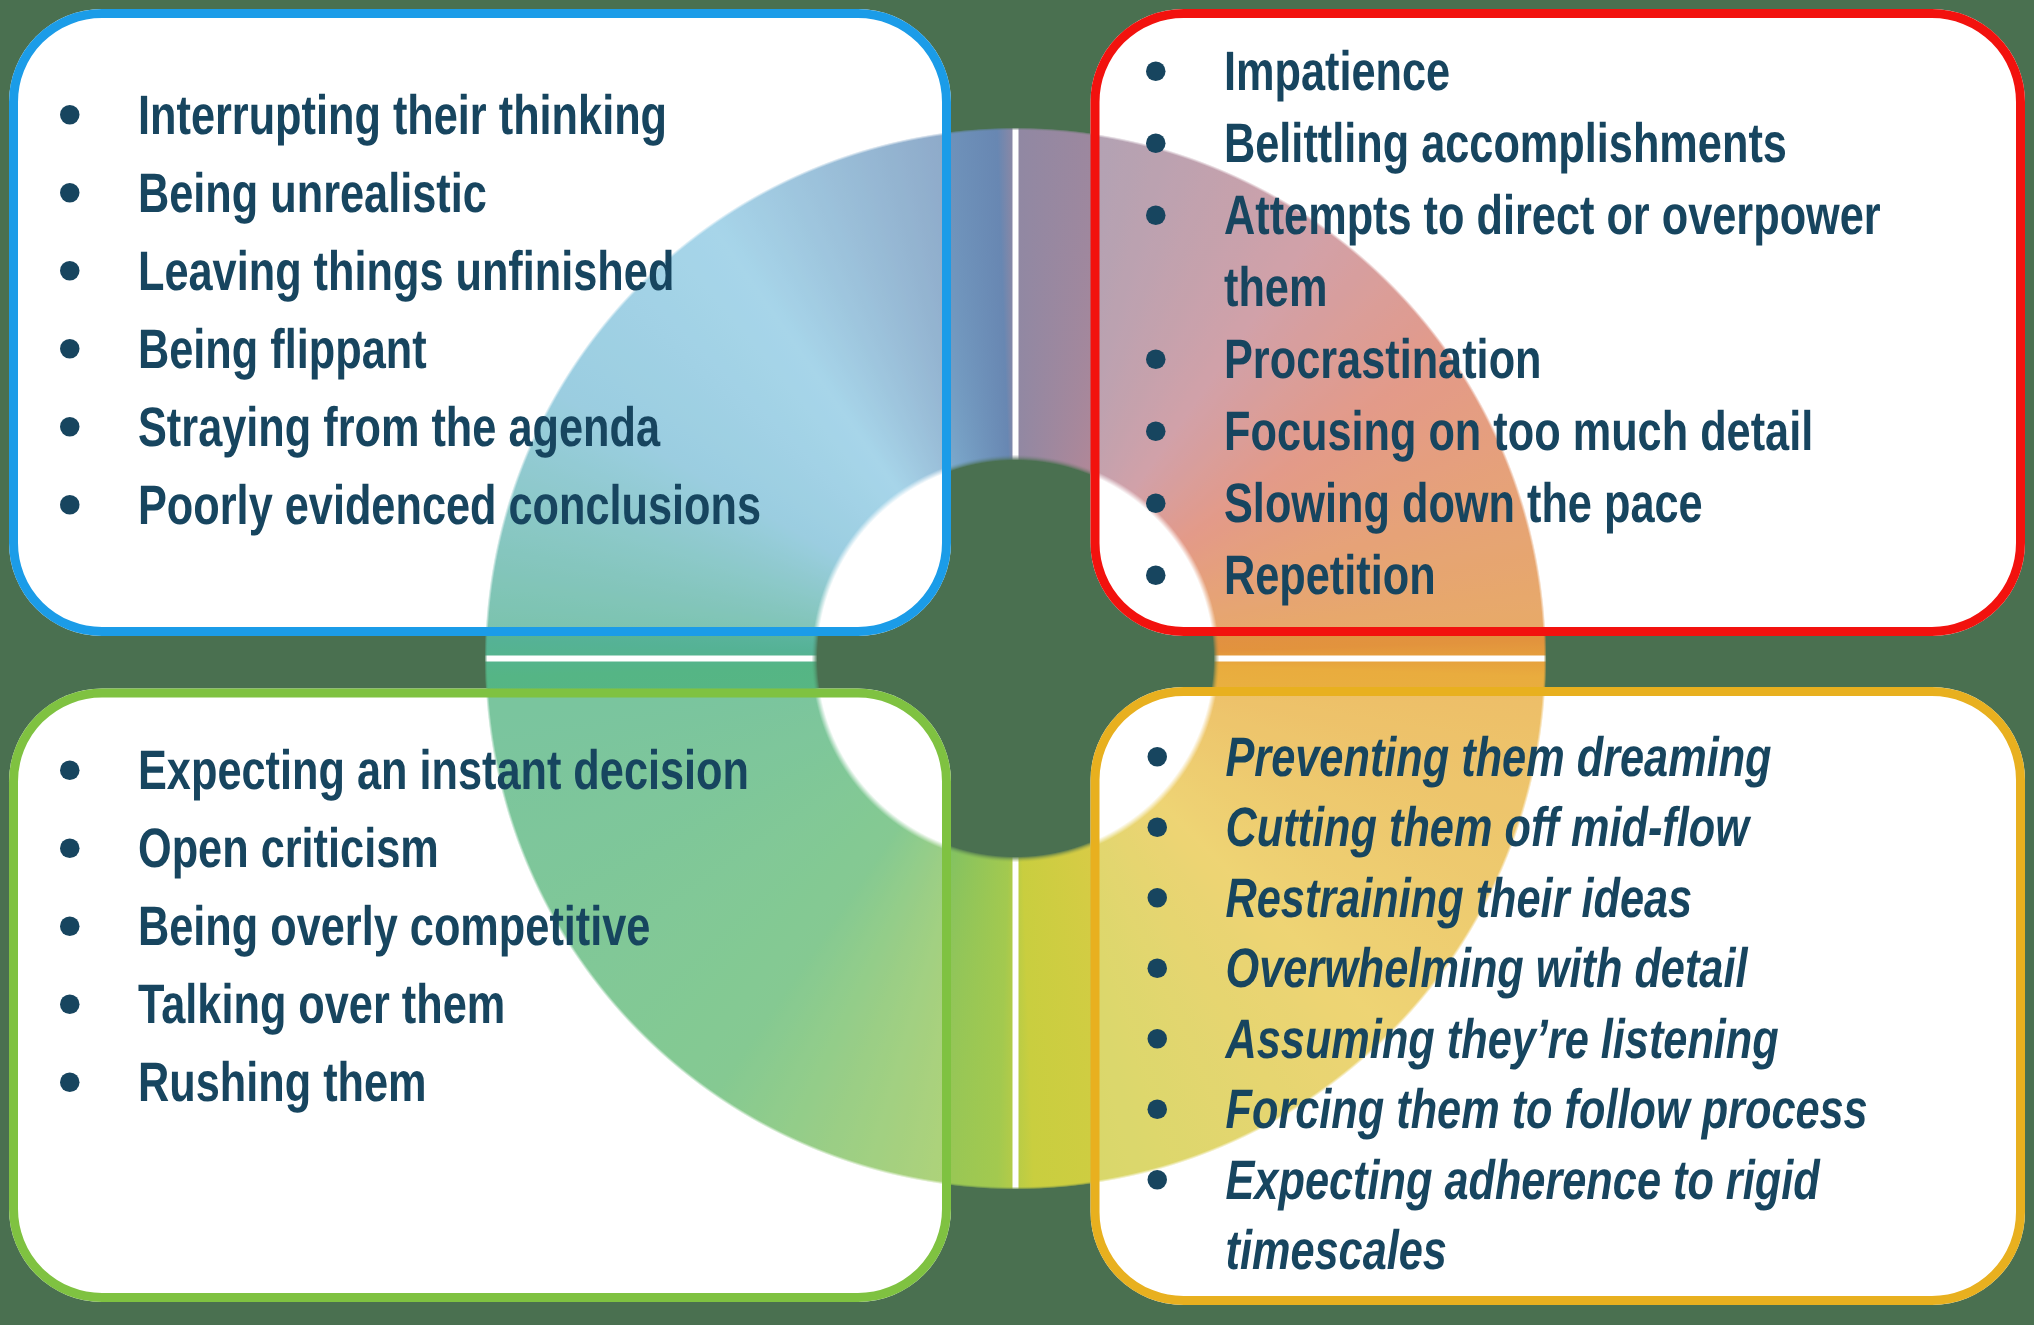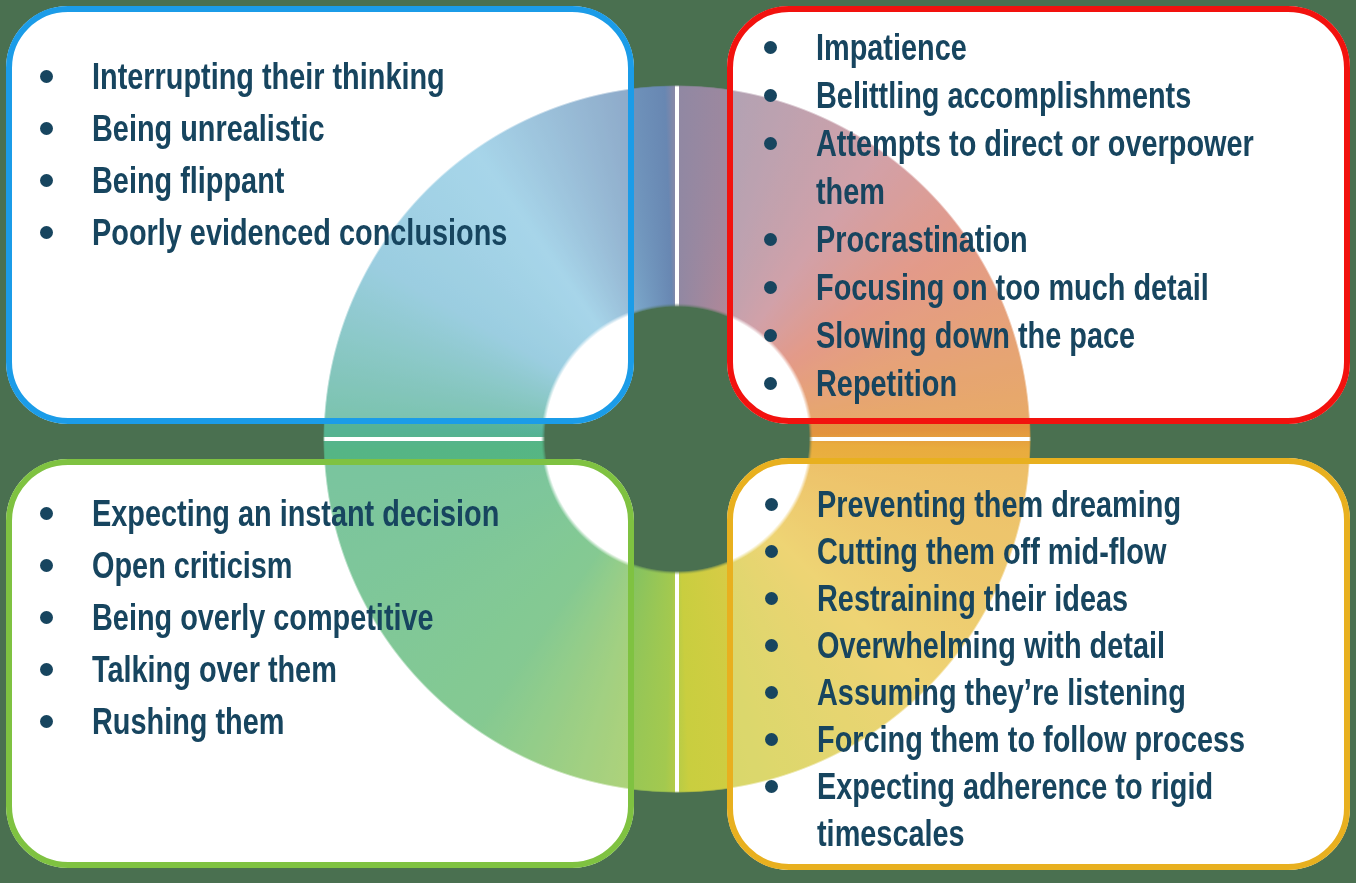--- a/index.html
+++ b/index.html
@@ -40,21 +40,21 @@
   .list-tr{left:727px;top:6px;width:719px;}
   .list-bl{left:6px;top:459px;width:628px;text-decoration:underline;}
   .list-br{left:727px;top:458px;width:623px;}
   .list-tl ul{padding:27px 0 0 34px;}
   .list-tr ul{padding:18px 0 0 37px;}
   .list-bl ul{padding:29px 0 0 34px;}
   .list-br ul{padding:23px 0 0 38px;}
   .list li{position:relative;padding-left:52px;font-weight:700;font-size:37px;color:#17455F;}
   .list-tl li,.list-bl li{line-height:52px;}
   .list-tr li{line-height:48px;}
-  .list-br li{line-height:47px;}
+  .list-br li{line-height:47px;font-style:italic;}
   .bullet{position:absolute;left:0;width:13px;height:13px;border-radius:50%;background:#17455F;}
   .list-tl .bullet,.list-bl .bullet{top:19px;}
   .list-tr .bullet,.list-br .bullet{top:17px;}
   .txt{display:inline-block;transform:scaleX(0.78);transform-origin:0 0;}
   .list-tl .txt,.list-bl .txt{width:665px;}
   .list-tr .txt,.list-br .txt{width:590px;}
 </style>
 </head>
 <body>
 
@@ -80,21 +80,23 @@
 
   <div class="box-border bord-tl" style="border-color: rgb(27, 156, 232);"></div>
   <div class="box-border bord-tr" style="border-color: rgb(242, 18, 14);"></div>
   <div class="box-border bord-bl" style="border-color: rgb(127, 194, 65);"></div>
   <div class="box-border bord-br" style="border-color: rgb(232, 176, 31);"></div>
 
   <div class="list list-tl">
     <ul>
         <li><span class="bullet" style="background: rgb(23, 69, 95);"></span><span class="txt" style="color: rgb(23, 69, 95);">Interrupting their thinking</span></li>
         <li><span class="bullet" style="background: rgb(23, 69, 95);"></span><span class="txt" style="color: rgb(23, 69, 95);">Being unrealistic</span></li>
+        <li><span class="bullet" style="background: rgb(23, 69, 95);"></span><span class="txt" style="color: rgb(23, 69, 95);">Leaving things unfinished</span></li>
         <li><span class="bullet" style="background: rgb(23, 69, 95);"></span><span class="txt" style="color: rgb(23, 69, 95);">Being flippant</span></li>
+        <li><span class="bullet" style="background: rgb(23, 69, 95);"></span><span class="txt" style="color: rgb(23, 69, 95);">Straying from the agenda</span></li>
         <li><span class="bullet" style="background: rgb(23, 69, 95);"></span><span class="txt" style="color: rgb(23, 69, 95);">Poorly evidenced conclusions</span></li>
       </ul>
   </div>
   <div class="list list-tr">
     <ul>
         <li><span class="bullet" style="background: rgb(23, 69, 95);"></span><span class="txt" style="color: rgb(23, 69, 95);">Impatience</span></li>
         <li><span class="bullet" style="background: rgb(23, 69, 95);"></span><span class="txt" style="color: rgb(23, 69, 95);">Belittling accomplishments</span></li>
         <li><span class="bullet" style="background: rgb(23, 69, 95);"></span><span class="txt" style="color: rgb(23, 69, 95);">Attempts to direct or overpower them</span></li>
         <li><span class="bullet" style="background: rgb(23, 69, 95);"></span><span class="txt" style="color: rgb(23, 69, 95);">Procrastination</span></li>
         <li><span class="bullet" style="background: rgb(23, 69, 95);"></span><span class="txt" style="color: rgb(23, 69, 95);">Focusing on too much detail</span></li>

